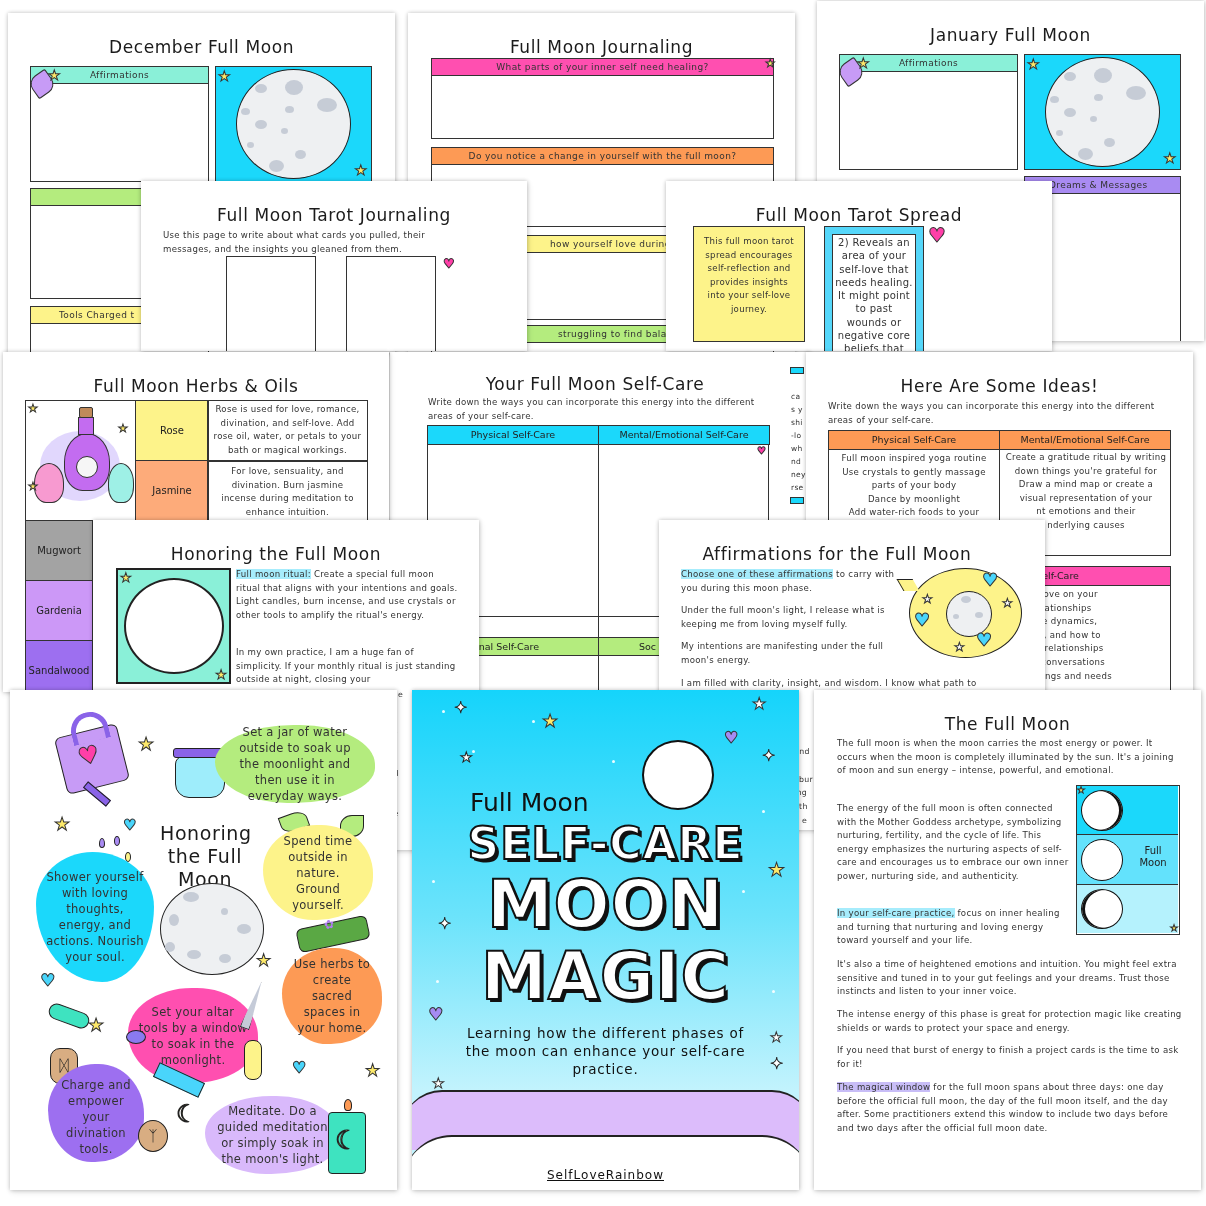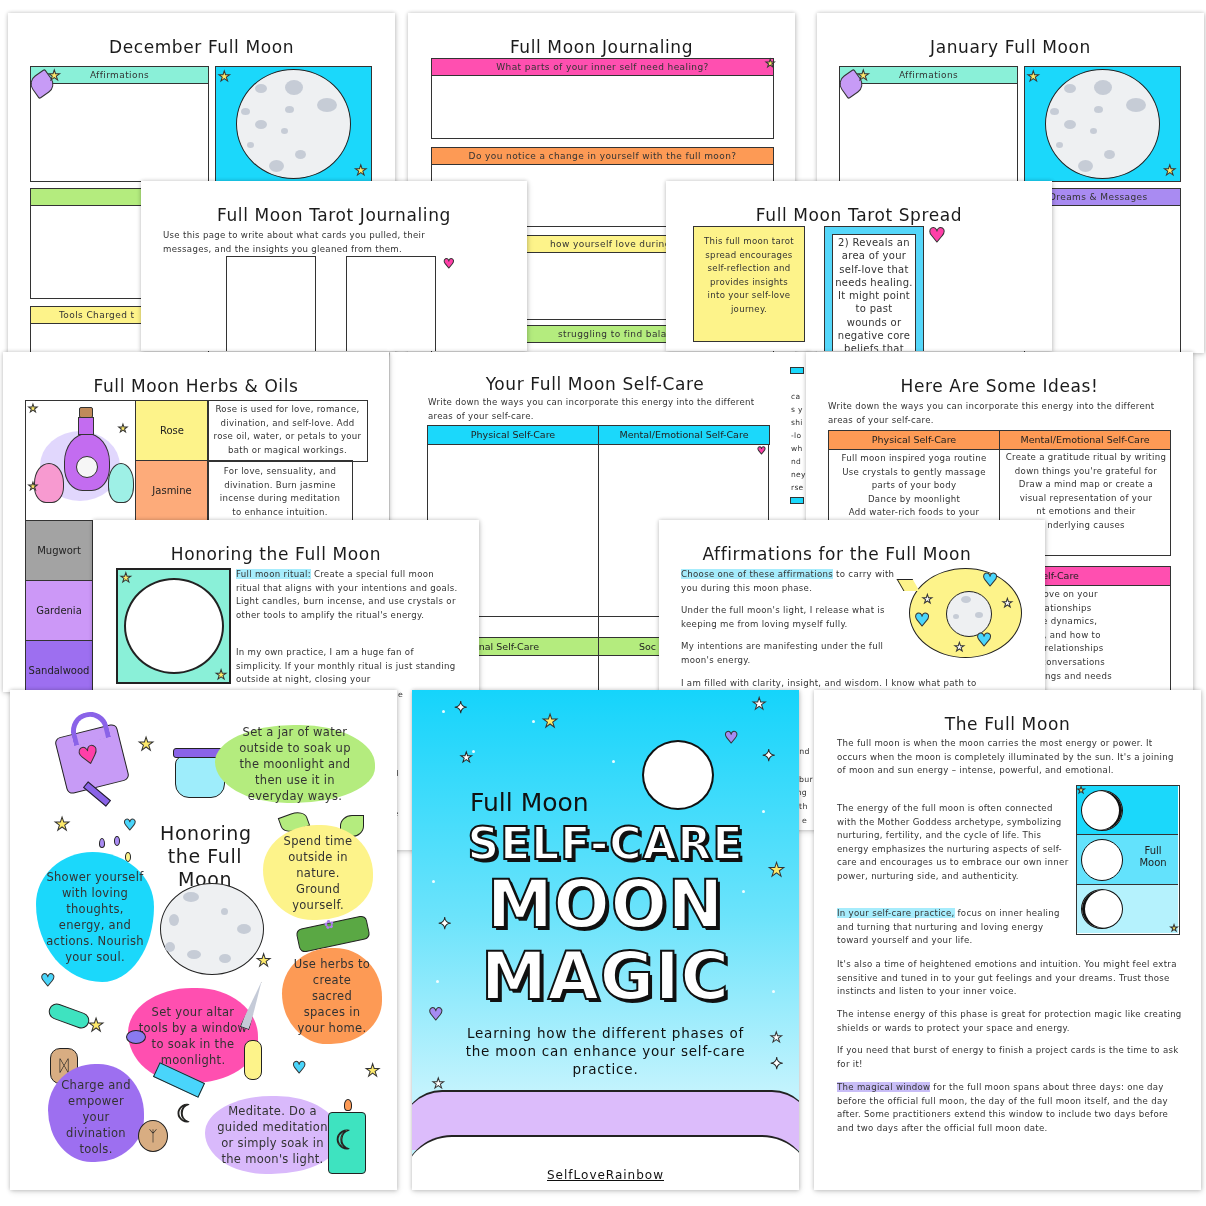--- a/index.html
+++ b/index.html
@@ -73,21 +73,21 @@
     <div class="hdr" style="background:#fd9a55;">Do you notice a change in yourself with the full moon?</div>
   </div>
   <div class="box" style="left:23px;top:222px;width:343px;height:85px;">
     <div class="hdr" style="background:#fdf38a;text-align:left;padding-left:118px;">how yourself love during t</div>
   </div>
   <div class="box" style="left:23px;top:312px;width:343px;height:40px;">
     <div class="hdr" style="background:#b4ec7e;text-align:left;padding-left:126px;">struggling to find balar</div>
   </div>
 </div>
 
-<div class="page" style="left:817px;top:13px;width:387px;height:340px;text-decoration:underline;">
+<div class="page" style="left:817px;top:1px;width:387px;height:340px;text-decoration:underline;">
   <div class="ptitle" style="top:24px;">January Full Moon</div>
   <div class="box" style="left:22px;top:53px;width:179px;height:116px;">
     <div class="hdr" style="background:#8af0d8;">Affirmations</div>
     <div style="position:absolute;left:0;top:6px;width:22px;height:22px;background:#c79bf6;border:1px solid #333;border-radius:10px 2px 10px 2px;transform:rotate(-35deg);"></div>
     <span class="star" style="left:17px;top:1px;">★</span>
   </div>
   <div class="moon-panel" style="left:207px;top:53px;width:157px;height:116px;">
     <div class="moon-disc" style="left:20px;top:2px;width:115px;height:110px;">
       <div class="crater" style="left:18px;top:14px;width:12px;height:9px;"></div>
       <div class="crater" style="left:48px;top:10px;width:18px;height:15px;"></div>
@@ -165,21 +165,21 @@
       <div style="position:absolute;left:50px;top:55px;width:22px;height:22px;border-radius:50%;background:#f6f6f6;border:1.5px solid #333;"></div>
       <div style="position:absolute;left:8px;top:62px;width:30px;height:40px;border-radius:50% 50% 40% 40%;background:#f79ad0;border:1.5px solid #333;"></div>
       <div style="position:absolute;left:82px;top:62px;width:26px;height:40px;border-radius:50% 50% 40% 40%;background:#9ef0e6;border:1.5px solid #333;"></div>
       <span class="star" style="left:2px;top:2px;font-size:11px;">★</span>
       <span class="star" style="left:92px;top:22px;font-size:11px;">★</span>
       <span class="star" style="left:2px;top:80px;font-size:11px;">★</span>
     </div>
     <div class="cell center" style="left:110px;top:0;width:74px;height:62px;background:#fdf38a;font-size:10px;line-height:60px;">Rose</div>
     <div class="cell small center" style="left:182px;top:0;width:161px;height:62px;padding:2px 3px;">Rose is used for love, romance, divination, and self-love. Add rose oil, water, or petals to your bath or magical workings.</div>
     <div class="cell center" style="left:110px;top:60px;width:74px;height:62px;background:#fdab7a;font-size:10px;line-height:60px;">Jasmine</div>
-    <div class="cell small center" style="left:182px;top:60px;width:146px;height:62px;padding:4px 8px;">For love, sensuality, and divination. Burn jasmine incense during meditation to enhance intuition.</div>
+    <div class="cell small center" style="left:182px;top:60px;width:161px;height:62px;padding:4px 8px;">For love, sensuality, and divination. Burn jasmine incense during meditation to enhance intuition.</div>
     <div class="cell center" style="left:0;top:120px;width:68px;height:62px;background:#a3a3a3;font-size:10px;line-height:60px;">Mugwort</div>
     <div class="cell center" style="left:0;top:180px;width:68px;height:62px;background:#cc98f7;font-size:10px;line-height:60px;">Gardenia</div>
     <div class="cell center" style="left:0;top:240px;width:68px;height:62px;background:#9d6ff0;font-size:10px;line-height:60px;">Sandalwood</div>
   </div>
 </div>
 
 <div class="page" style="left:806px;top:352px;width:387px;height:340px;">
   <div class="ptitle" style="top:24px;">Here Are Some Ideas!</div>
   <div class="small" style="position:absolute;left:22px;top:48px;width:330px;">Write down the ways you can incorporate this energy into the different areas of your self-care.</div>
   <div class="table" style="left:22px;top:78px;width:343px;height:126px;">

